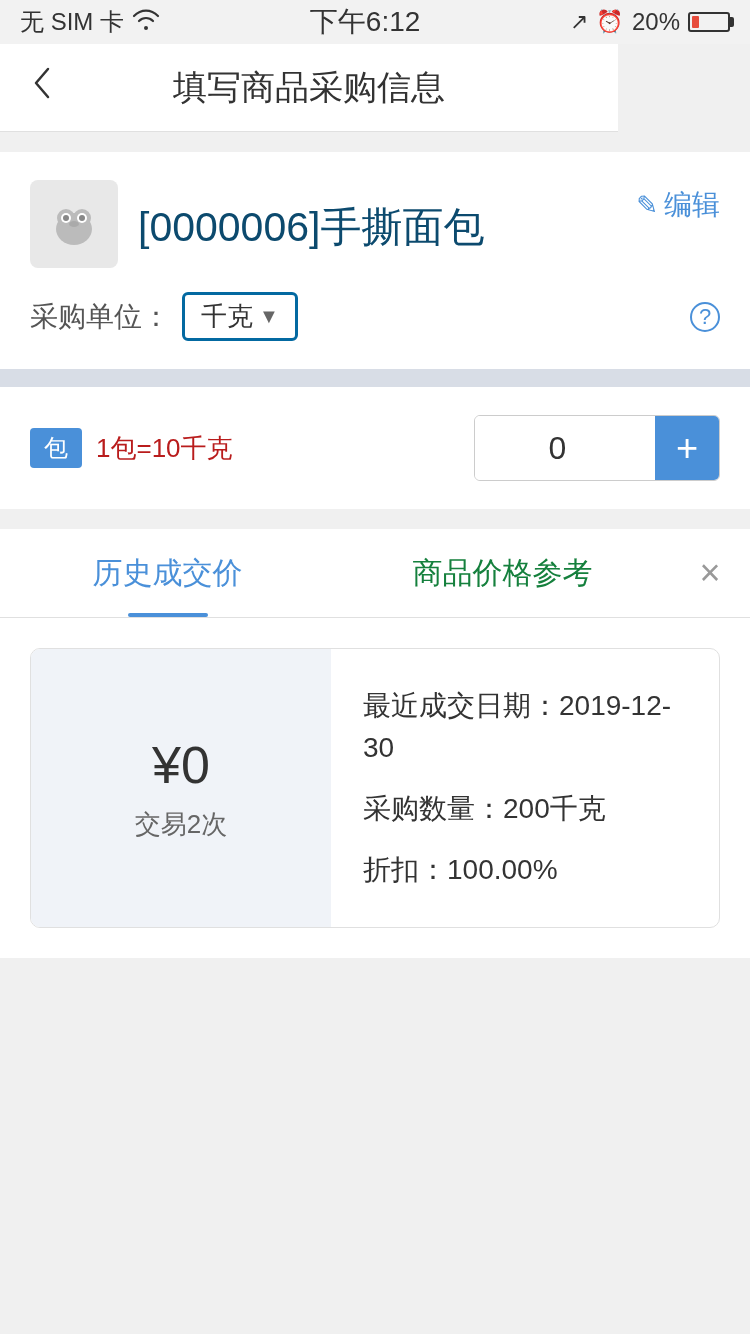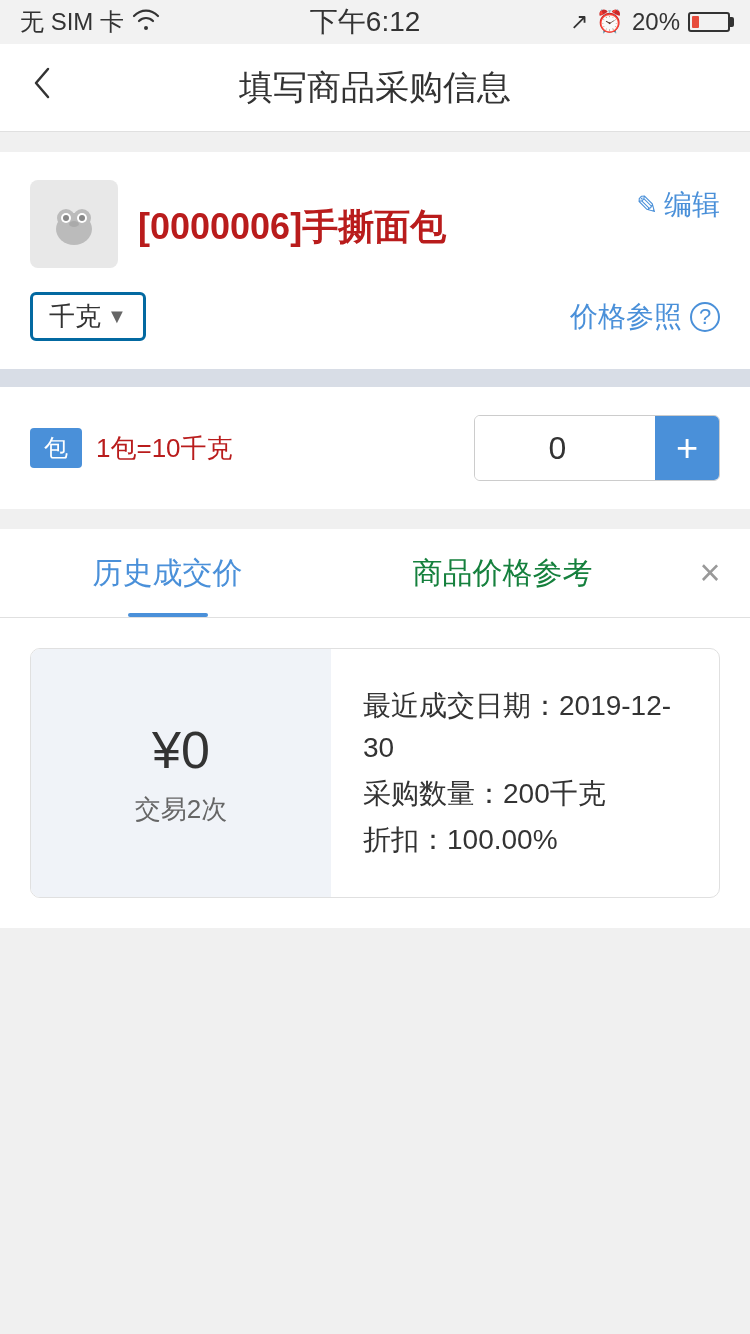--- a/index.html
+++ b/index.html
@@ -71,21 +71,21 @@
     }
     .battery-fill {
       width: 20%;
       height: 100%;
       background: #e74c3c;
       border-radius: 1px;
     }
 
     
     .nav-bar {
-      width: 750px;
+      width: 618px;
       height: 88px;
       background: #ffffff;
       display: flex;
       align-items: center;
       justify-content: center;
       position: relative;
       border-bottom: 1px solid #e0e0e0;
     }
     .nav-back {
       position: absolute;
@@ -121,23 +121,23 @@
       width: 88px;
       height: 88px;
       background: #e8e8e8;
       border-radius: 8px;
       display: flex;
       align-items: center;
       justify-content: center;
       flex-shrink: 0;
     }
     .product-name {
-      font-size: 36px;
-      color: #b91c1c;
-      font-weight: 700;
+      font-size: 41px;
+      color: #0c4a6e;
+      font-weight: 400;
       padding-top: 6px;
     }
     .edit-btn {
       display: flex;
       align-items: center;
       gap: 6px;
       color: #4a90d9;
       font-size: 28px;
       cursor: pointer;
       flex-shrink: 0;
@@ -326,21 +326,21 @@
       font-size: 26px;
       color: #666;
       margin-top: 12px;
     }
     .history-right {
       flex: 1;
       padding: 36px 32px;
       display: flex;
       flex-direction: column;
       justify-content: center;
-      gap: 4px;
+      gap: 19px;
     }
     .info-line {
       font-size: 28px;
       color: #333;
       line-height: 1.5;
     }
 
     
     .main-content {
       background: #f0f0f0;
@@ -401,27 +401,27 @@
       </div>
       <span class="product-name">[0000006]手撕面包</span>
     </div>
     <div class="edit-btn">
       <span style="font-size:26px;">✎</span>
       <span>编辑</span>
     </div>
   </div>
   <div class="product-footer">
     <div class="unit-row">
+      <span>采购单位：</span>
       <div class="unit-select">
         <span>千克</span>
         <span style="font-size:20px;color:#666;">▼</span>
       </div>
     </div>
     <div class="price-ref">
-      <span>价格参照</span>
       <div class="question-circle">
         <span>?</span>
       </div>
     </div>
   </div>
 </div>
 
 <div class="gray-divider"></div>
 
 <div class="quantity-row">

